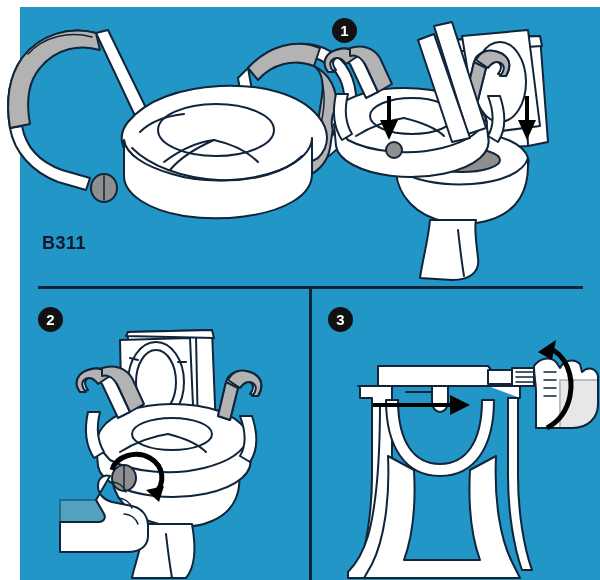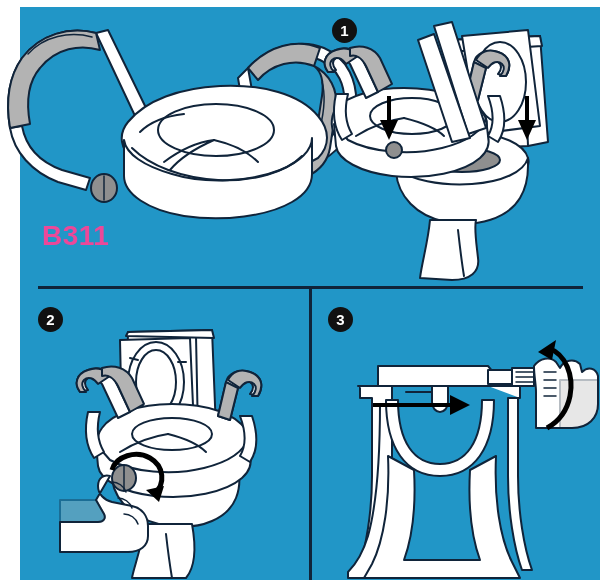--- a/index.html
+++ b/index.html
@@ -48,24 +48,24 @@
     font-family: "Liberation Sans", sans-serif;
     user-select: none;
   }
   #badge-1 { left: 332px; top: 18px; }
   #badge-2 { left: 38px;  top: 307px; }
   #badge-3 { left: 328px; top: 307px; }
 
   #product-code {
     position: absolute;
     left: 42px;
-    top: 220px;
-    font-size: 28px;
+    top: 233px;
+    font-size: 18px;
     font-weight: bold;
-    color: #ec4899;
+    color: #0f172a;
     letter-spacing: 0.5px;
     font-family: "Liberation Sans", sans-serif;
   }
 
   .divider {
     position: absolute;
     background: #10243a;
   }
   #divider-horizontal { left: 38px;  top: 286px; width: 545px; height: 3px; }
   #divider-vertical   { left: 309px; top: 289px; width: 3px;  height: 291px; }

